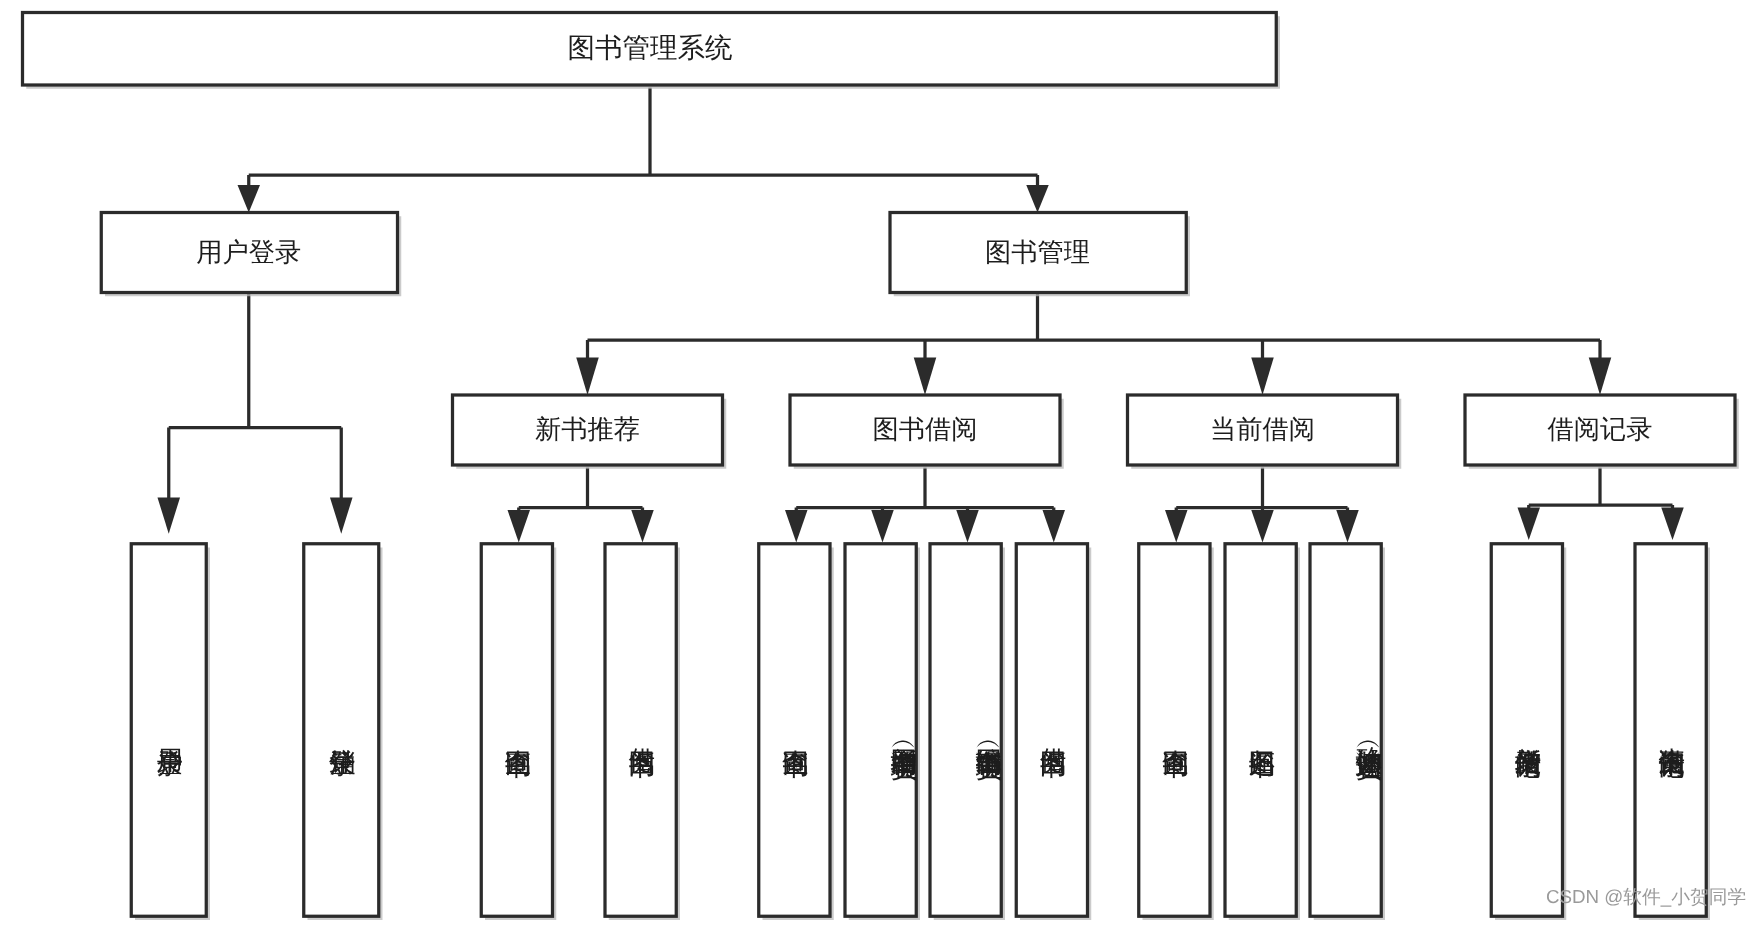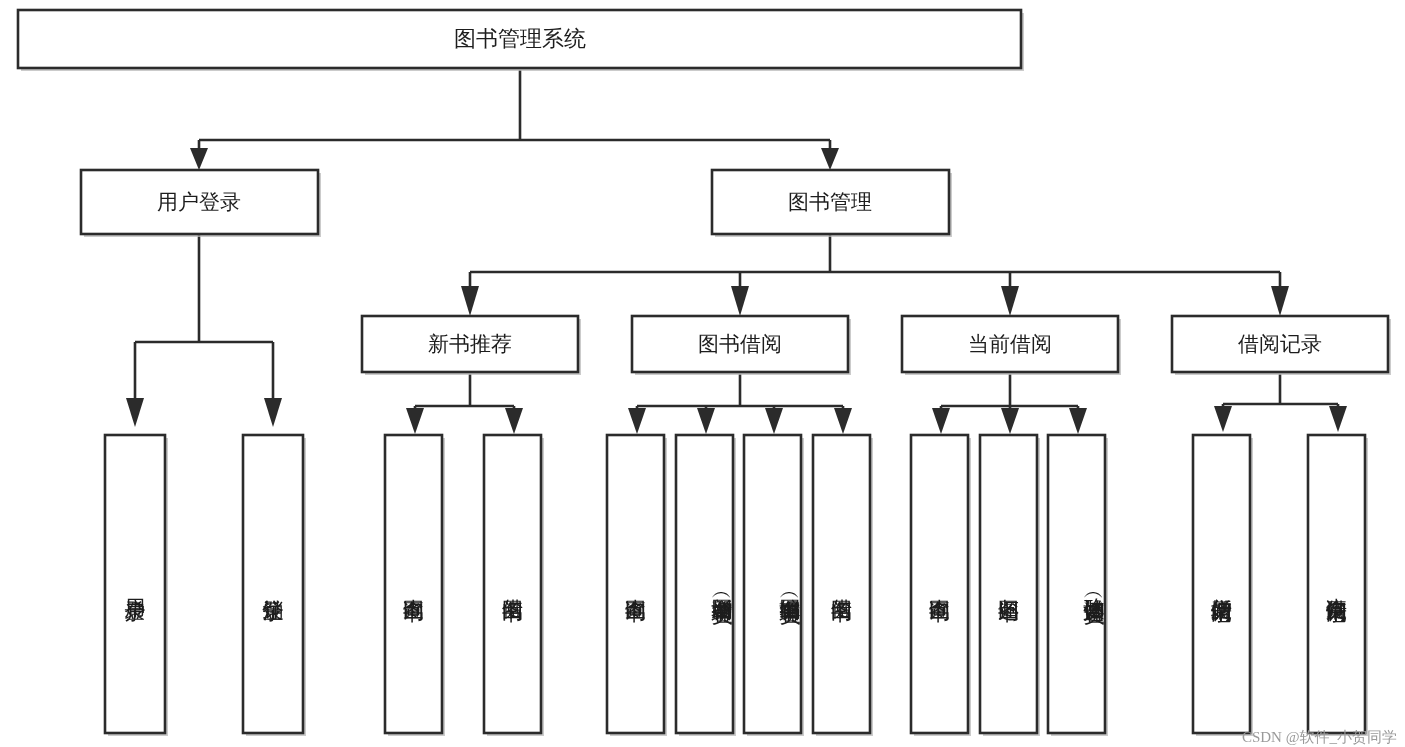--- a/index.html
+++ b/index.html
@@ -68,22 +68,22 @@
     font-size: 21px;
     line-height: 1.04;
     letter-spacing: 1px;
     color: #1d1d1d;
     white-space: nowrap;
     pointer-events: none;
   }
   .watermark {
     position: absolute;
     right: 8px;
-    bottom: 0;
-    font-family: Liberation Serif, serif;
+    bottom: 20px;
+    font-family: Liberation Sans, sans-serif;
     font-size: 15px;
     color: #9a9a9a;
     white-space: nowrap;
   }
 </style>
 </head>
 <body>
 
 <div id="diagram-root">
 

